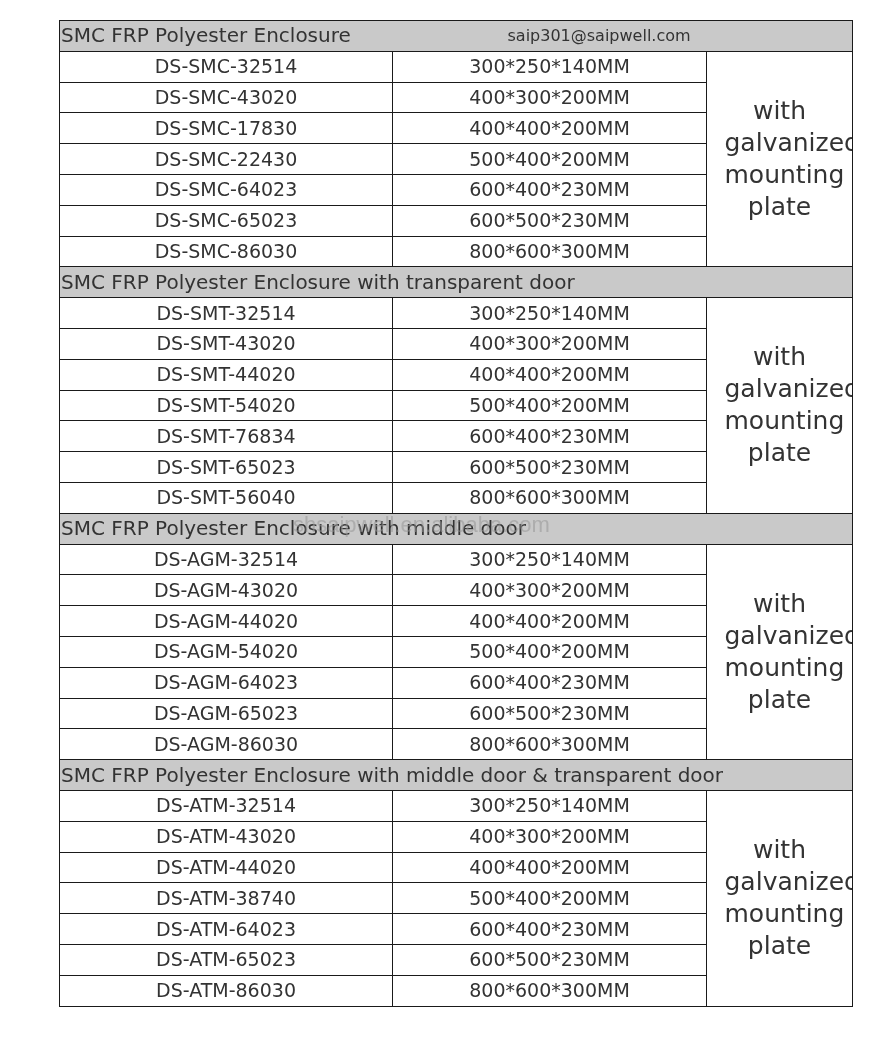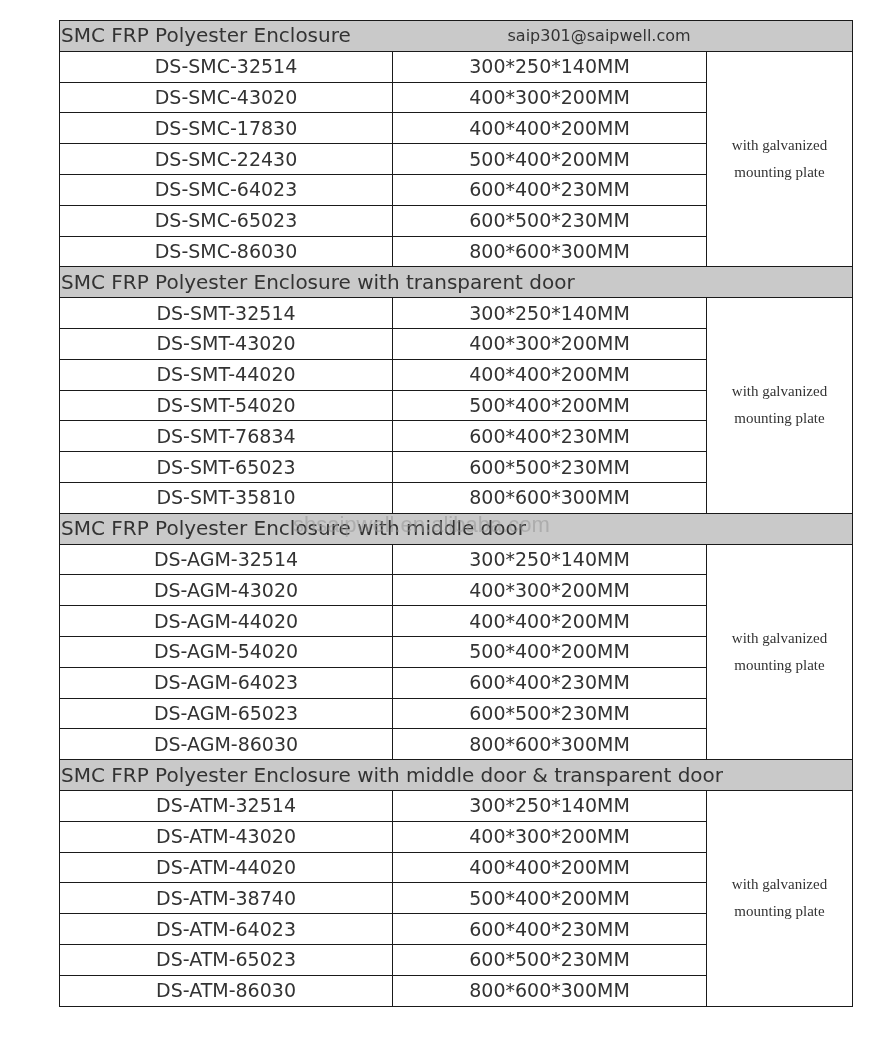--- a/index.html
+++ b/index.html
@@ -4,21 +4,21 @@
 <style>
   html, body { margin:0; padding:0; background:#ffffff; }
   body { width:876px; height:1055px; position:relative; overflow:hidden;
          font-family:"DejaVu Sans", sans-serif; color:#333333; }
   .tbl { position:absolute; left:34px; top:20px; width:793px; border-collapse:collapse;
          table-layout:fixed;margin-left:25px; }
   .tbl td { border:1.5px solid #1a1a1a; padding:0; height:29.8px; font-size:19px;
             line-height:29px; text-align:center; white-space:nowrap; overflow:hidden; }
   .tbl tr.hdr td { background:#c9c9c9; border-top:1.5px solid #1a1a1a; text-align:left; }
   .tbl tr.hdr td.title { padding-left:1px; font-size:20px; }
-  .tbl td.note { font-size:15px; line-height:27px; white-space:normal; vertical-align:middle;font-family:Liberation Serif, serif; }
+  .tbl td.note { font-size:25px; line-height:32px; white-space:normal; vertical-align:middle; }
   .watermark { position:absolute; left:293px; top:512px; font-size:22px; color:rgba(150,150,150,0.55);
                font-family:Liberation Sans, sans-serif; pointer-events:none; letter-spacing:0px; }
 </style>
 </head>
 <body>
 
 <table class="tbl">
   <colgroup>
       <col style="width:333px">
       <col style="width:314px">
@@ -89,21 +89,21 @@
       </tr>
     <tr>
         <td>DS-SMT-76834</td>
         <td>600*400*230MM</td>
       </tr>
     <tr>
         <td>DS-SMT-65023</td>
         <td>600*500*230MM</td>
       </tr>
     <tr>
-        <td>DS-SMT-35810</td>
+        <td>DS-SMT-56040</td>
         <td>800*600*300MM</td>
       </tr>
 
     <tr class="hdr">
       <td class="title" colspan="3">SMC FRP Polyester Enclosure with middle door</td>
     </tr>
     <tr>
         <td>DS-AGM-32514</td>
         <td>300*250*140MM</td>
         <td class="note" rowspan="7">

